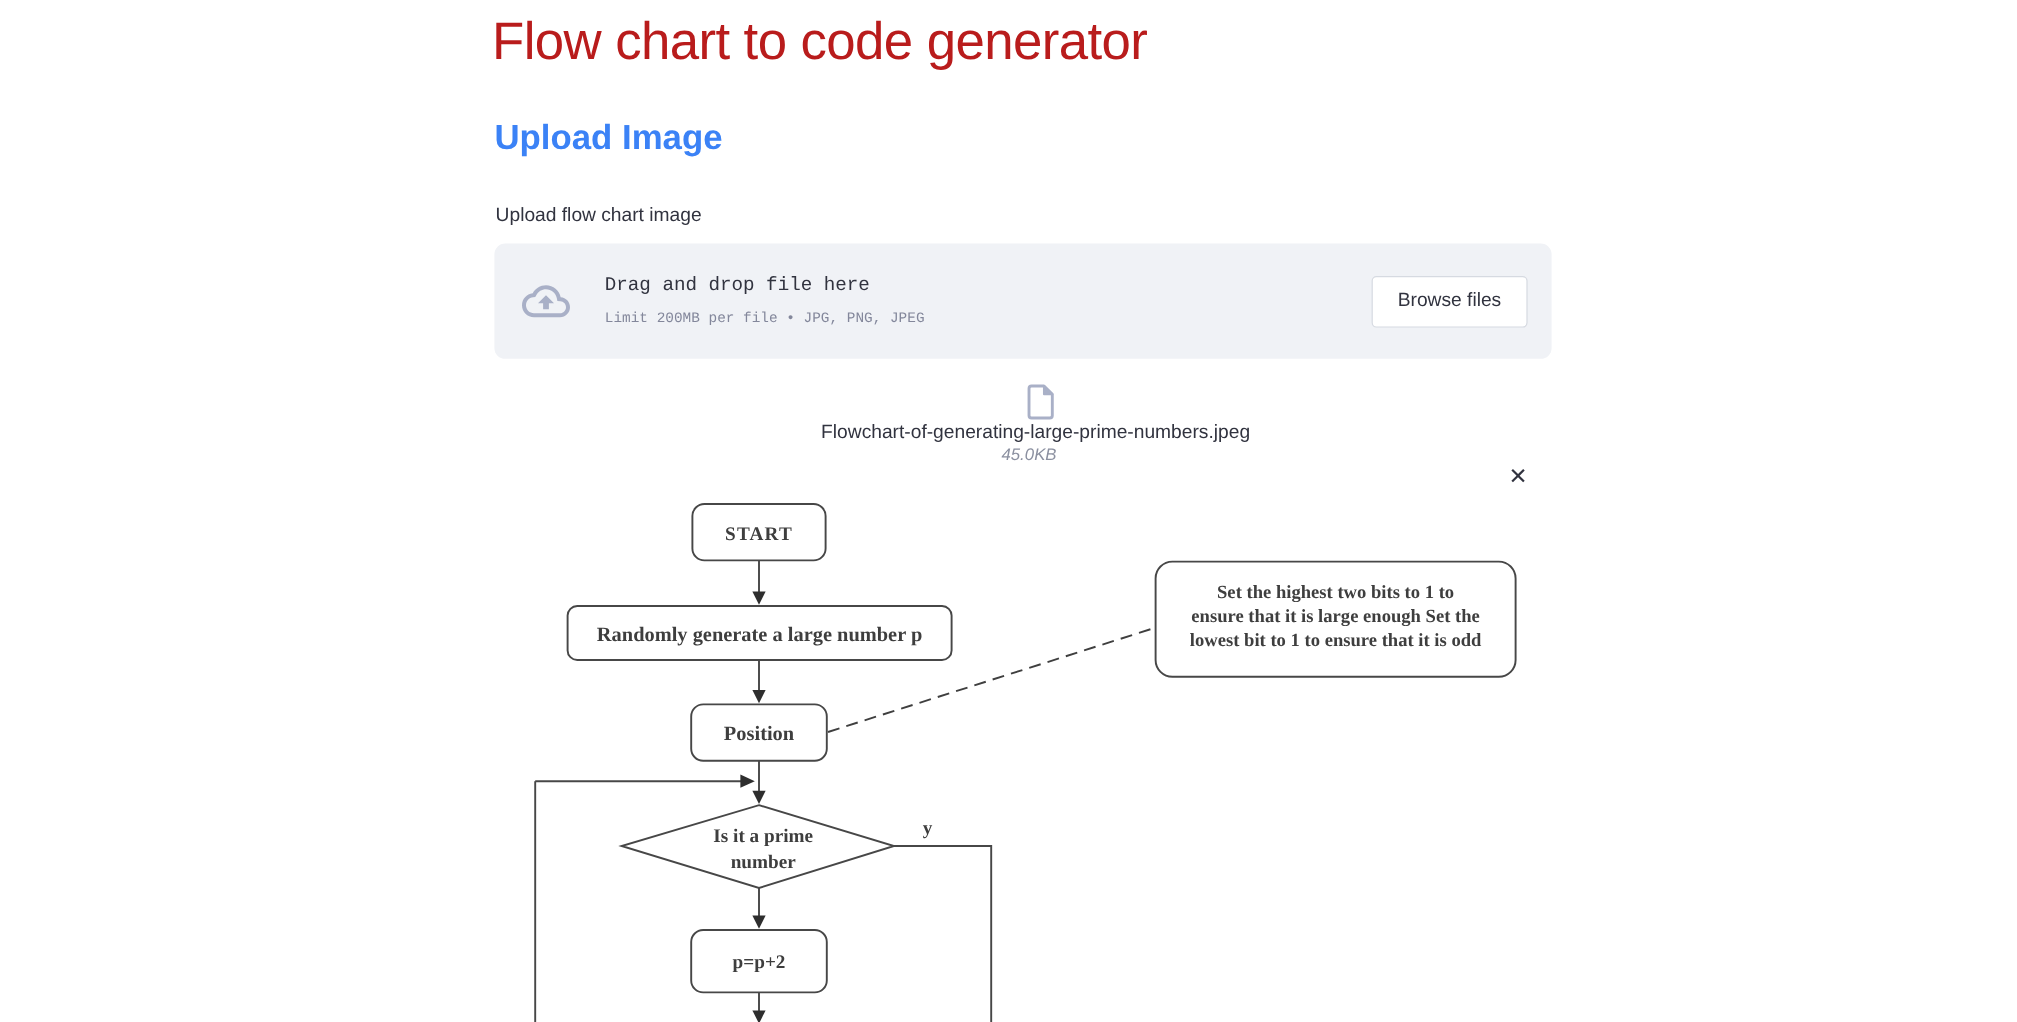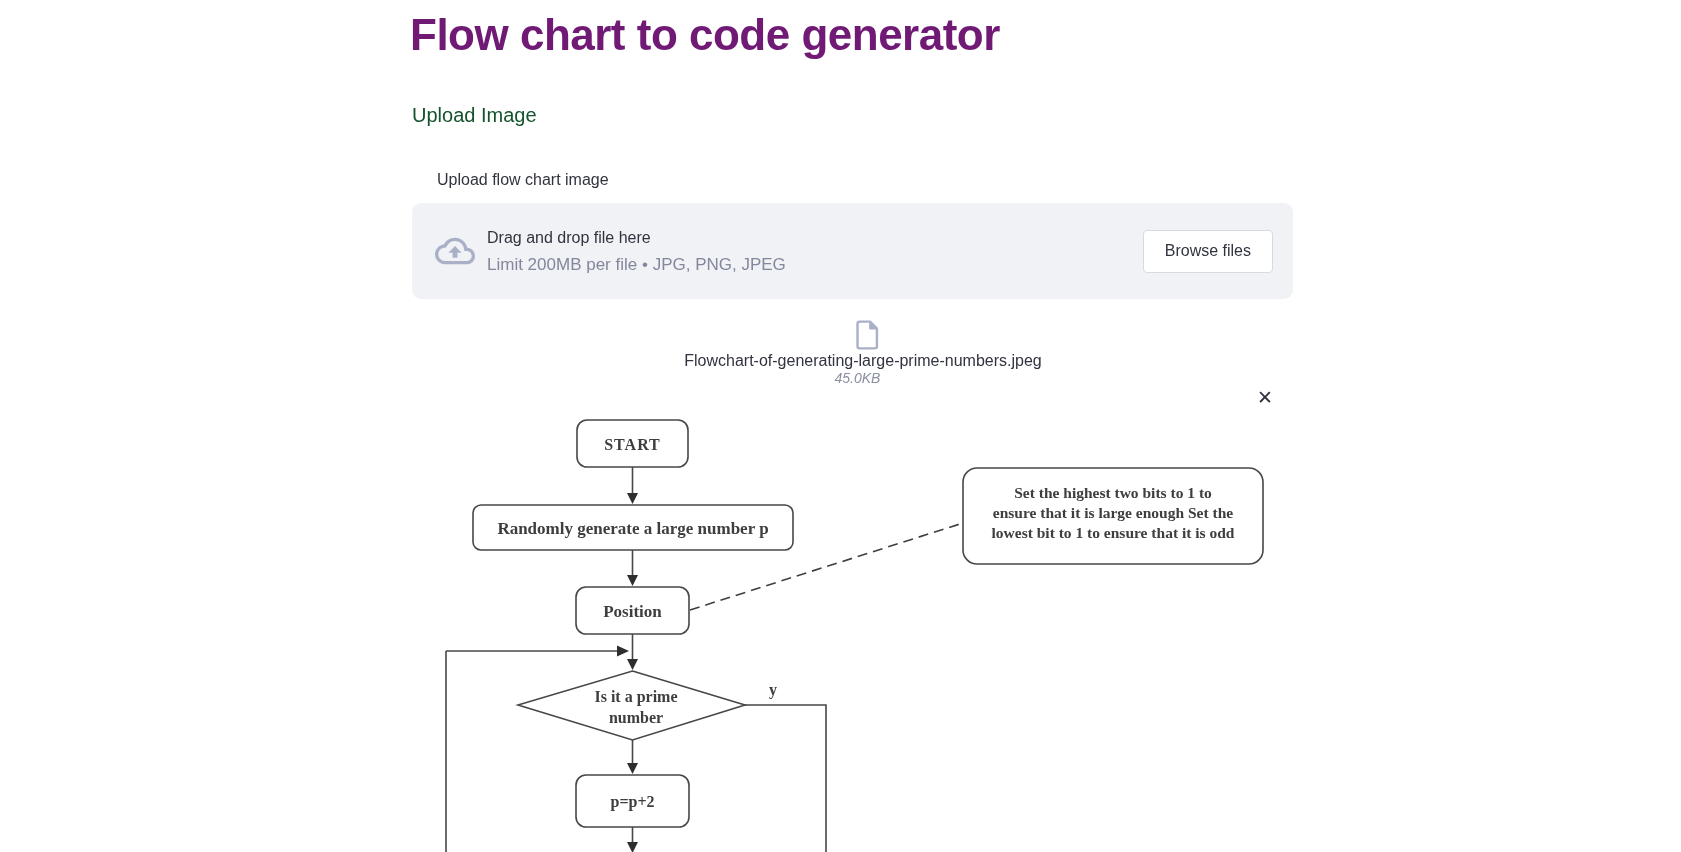--- a/index.html
+++ b/index.html
@@ -4,39 +4,39 @@
 <style>
   html,body { margin:0; padding:0; background:#ffffff; }
   .page {
     position:relative; width:1681px; height:852px; overflow:hidden;
     background:#ffffff; font-family:"Liberation Sans", sans-serif; color:#31333f;
   }
   .abs { position:absolute; }
 
   .app-title {
     left:410px; top:6px; margin:0; font-size:44px; line-height:58px;
-    font-weight:700; letter-spacing:-0.5px; color:#701a75;
+    font-weight:400; letter-spacing:-0.5px; color:#b91c1c;
   }
   .section-heading {
-    left:412px; top:94px; margin:0; font-size:20px; line-height:42px;
-    font-weight:400; color:#14532d;
+    left:412px; top:94px; margin:0; font-size:29px; line-height:42px;
+    font-weight:700; color:#3b82f6;
   }
   .widget-label {
-    left:413px; top:168px; font-size:16px; line-height:24px; color:#31333f;margin-left:24px;
+    left:413px; top:168px; font-size:16px; line-height:24px; color:#31333f;
   }
 
   .dropzone {
     left:412px; top:203px; width:881px; height:96px; box-sizing:border-box;
     background:#f0f2f6; border-radius:9px;
     display:flex; align-items:center; padding:0 20px 0 23px;
   }
   .cloud-icon { width:40px; height:40px; flex:0 0 auto; }
-  .dz-texts { margin-left:12px; }
+  .dz-texts { margin-left:29px;font-family:Liberation Mono, monospace; }
   .dz-main { font-size:16px; line-height:20px; color:#31333f; margin-bottom:8px; }
-  .dz-sub  { font-size:17px; line-height:18px; color:#83879b; }
+  .dz-sub  { font-size:12px; line-height:18px; color:#83879b; }
   .browse-btn {
     margin-left:auto; height:43px; padding:0 21px;
     background:#ffffff; border:1px solid #d6dae1; border-radius:4px;
     font-family:"Liberation Sans", sans-serif; font-size:16px; color:#31333f;
     cursor:pointer;
   }
 
   .file-row {
     left:412px; top:317px; width:881px; height:40px;
     display:flex; align-items:center;flex-direction:column;

